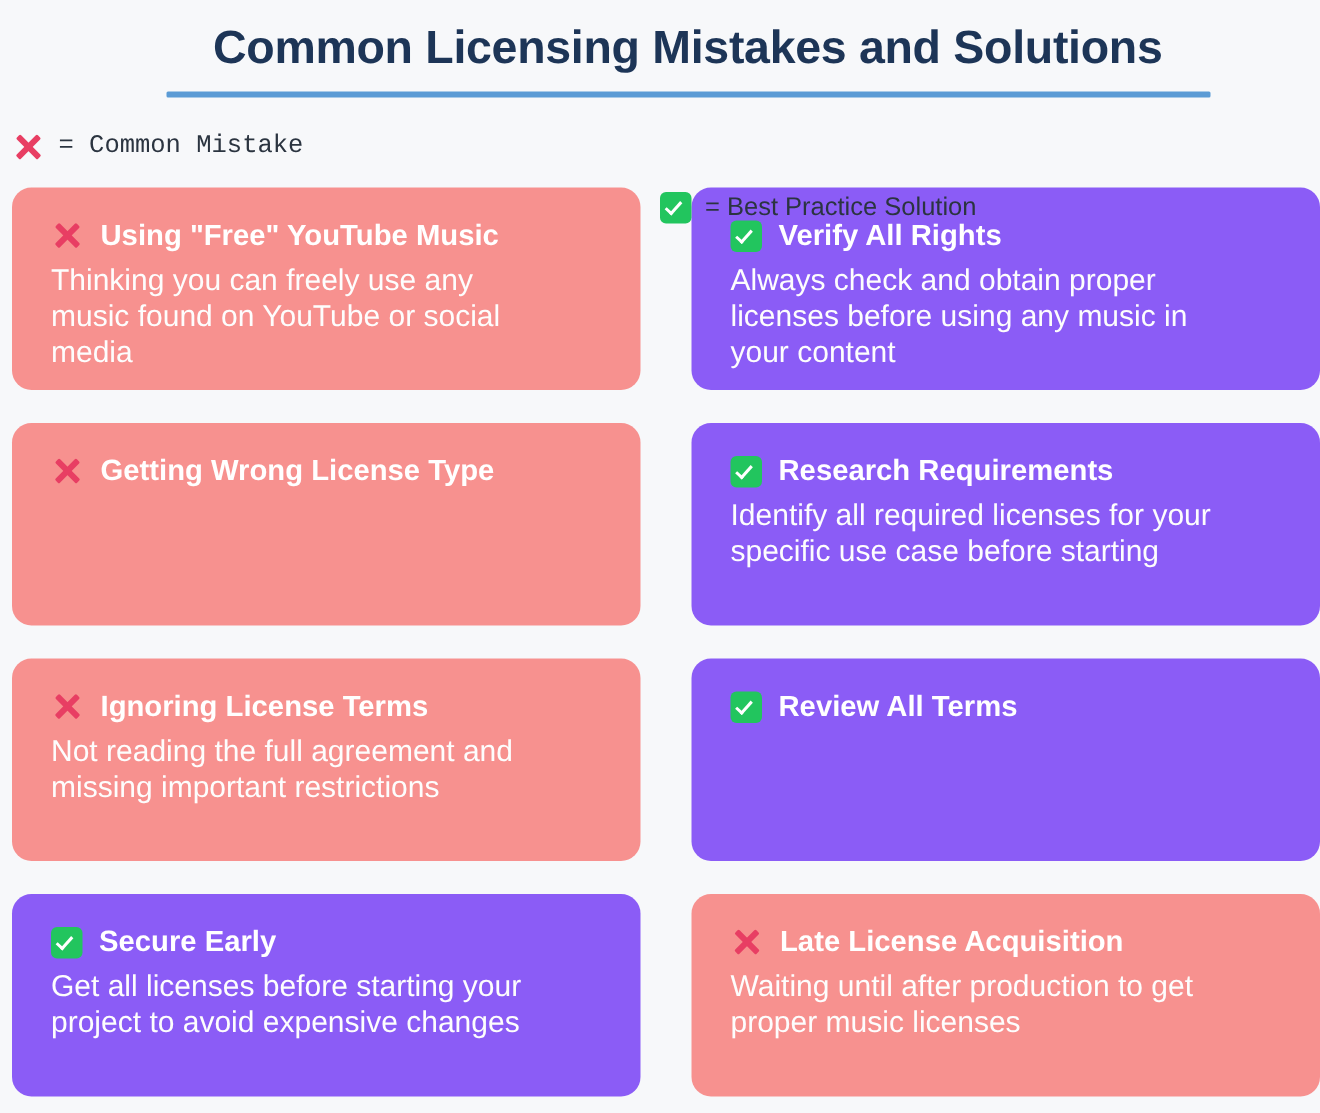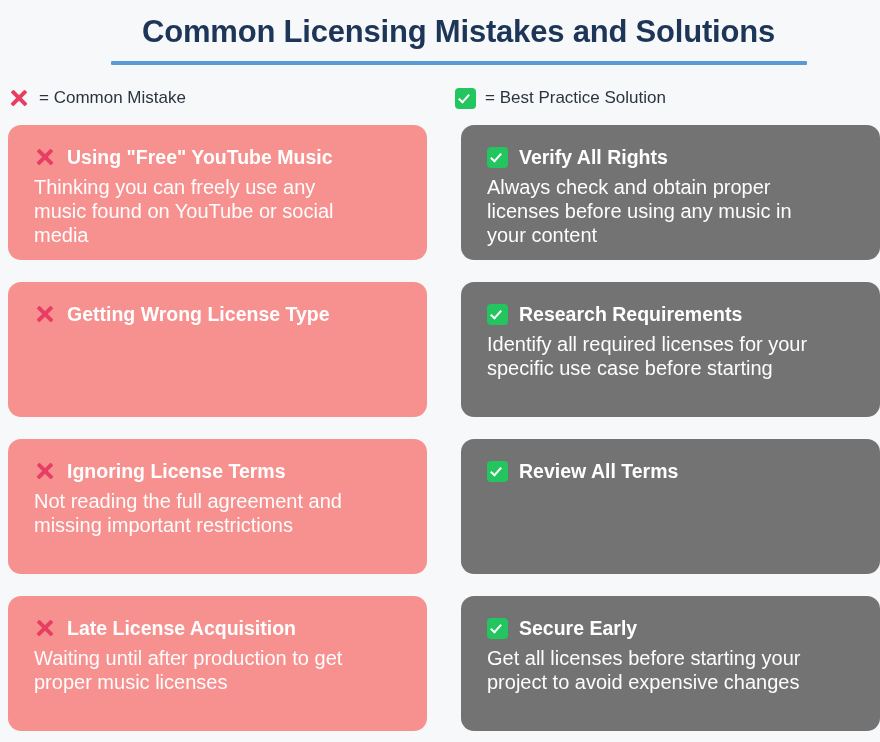--- a/index.html
+++ b/index.html
@@ -49,22 +49,22 @@
     height: 30px;
     padding-left: 8px;
   }
   .legend-item {
     position: absolute;
     display: flex;
     align-items: center;
     gap: 9px;
     top: 0;
   }
-  .legend-item.mistake { left: 8px; }
-  .legend-item.solution { left: 455px; }
+  .legend-item.mistake { left: 8px; font-family: Liberation Mono, monospace; }
+  .legend-item.solution { left: 440px; margin-top: 40px; }
   .legend-label {
     font-size: 17px;
     color: #2b3440;
     line-height: 26px;
     white-space: nowrap;
   }
 
   
   .x-icon {
     display: inline-block;
@@ -119,21 +119,21 @@
     row-gap: 22px;
     box-sizing: border-box;
   }
   .card {
     border-radius: 13px;
     padding: 18px 26px 20px 26px;
     box-sizing: border-box;
     height: 135px;
   }
   .card.mistake  { background: #f7918f; }
-  .card.solution { background: #737373; }
+  .card.solution { background: #8b5cf6; }
 
   .card-head {
     display: flex;
     align-items: center;
     gap: 11px;
     margin-bottom: 4px;
   }
   .card-title {
     font-size: 19.5px;
     font-weight: bold;
@@ -208,29 +208,29 @@
       </div>
       <div class="card-desc">Not reading the full agreement and missing important restrictions</div>
     </div>
     <div class="card solution">
       <div class="card-head">
         <span class="check-icon"></span>
         <span class="card-title">Review All Terms</span>
       </div>
     </div>
 
+    <div class="card solution">
+      <div class="card-head">
+        <span class="check-icon"></span>
+        <span class="card-title">Secure Early</span>
+      </div>
+      <div class="card-desc">Get all licenses before starting your project to avoid expensive changes</div>
+    </div>
     <div class="card mistake">
       <div class="card-head">
         <span class="x-icon"></span>
         <span class="card-title">Late License Acquisition</span>
       </div>
       <div class="card-desc">Waiting until after production to get proper music licenses</div>
-    </div>
-    <div class="card solution">
-      <div class="card-head">
-        <span class="check-icon"></span>
-        <span class="card-title">Secure Early</span>
-      </div>
-      <div class="card-desc">Get all licenses before starting your project to avoid expensive changes</div>
     </div>
 
   </div>
 </div>
 
 </body></html>

